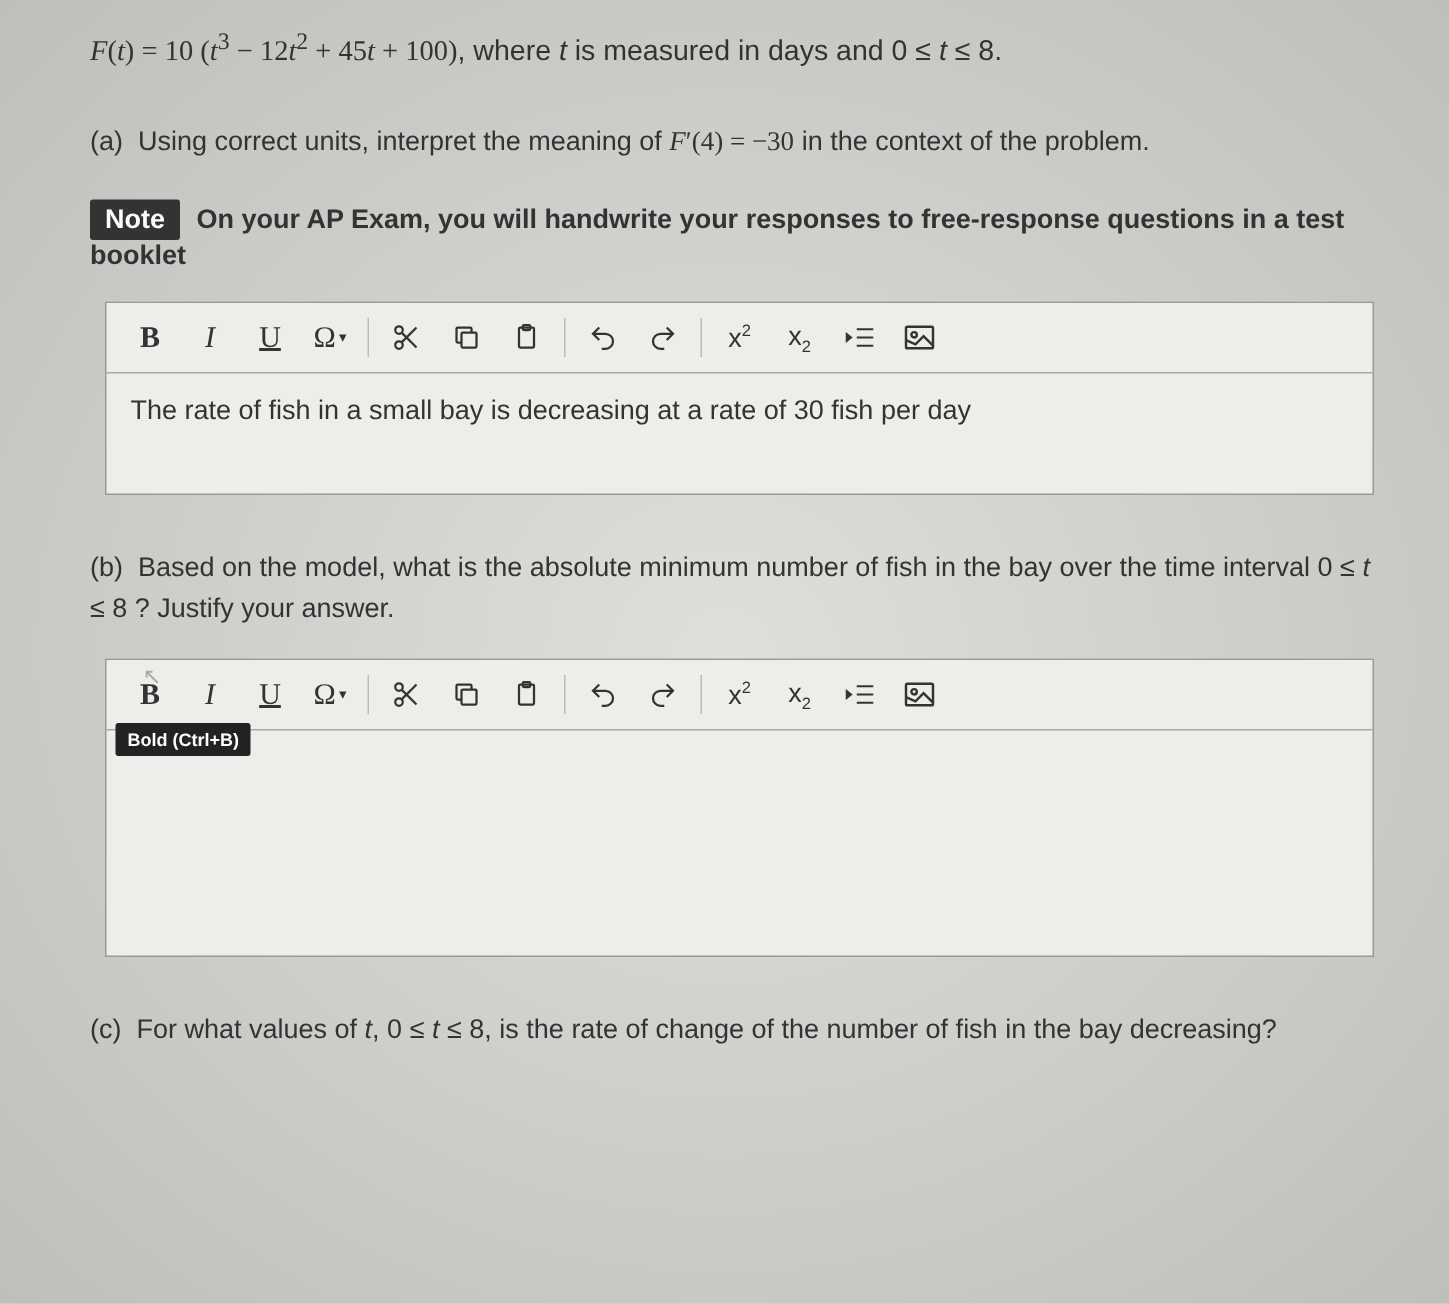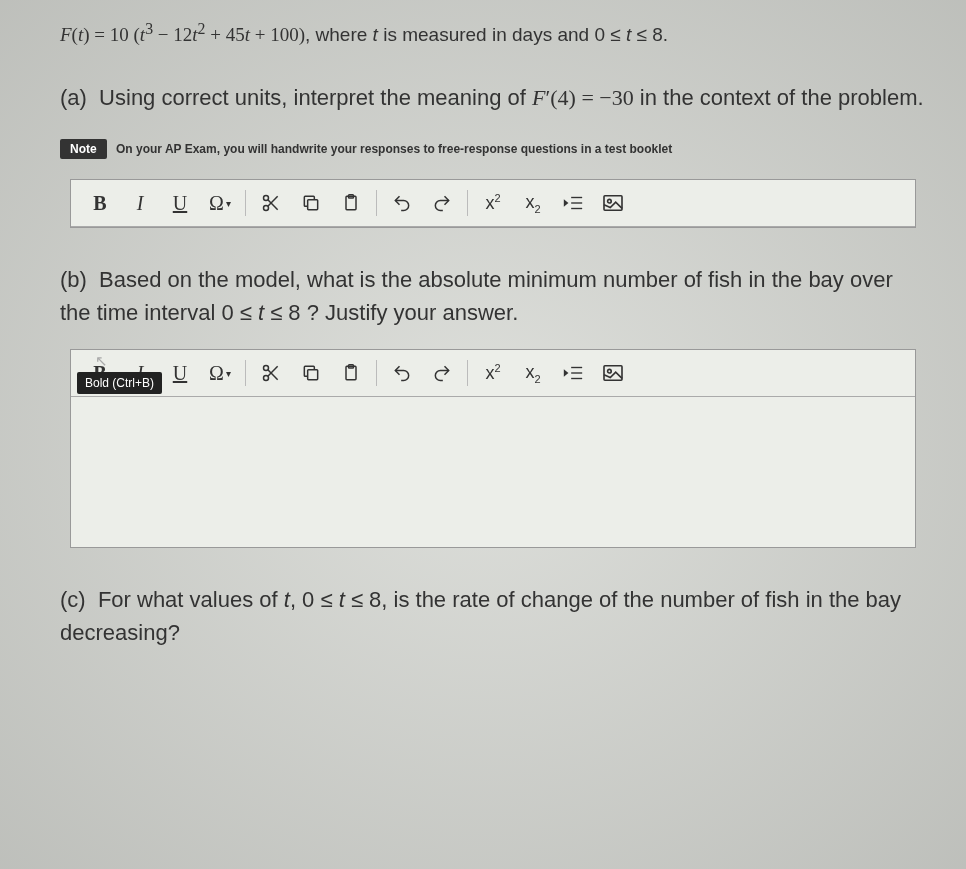--- a/index.html
+++ b/index.html
@@ -13,24 +13,24 @@
     color: #333;
     font-size: 18px;
     background-image: radial-gradient(ellipse at center, rgba(255,255,255,0.15), rgba(0,0,0,0.12));
   }
   .formula-line {
     margin: 10px 0 30px 0;
     font-size: 19px;
   }
   .question-part {
     margin: 35px 0 20px 0;
-    font-size: 22px;
+    font-size: 18px;
     line-height: 1.5;
   }
-  .note-block { margin: 25px 0 20px 0; font-size: 12px; }
+  .note-block { margin: 25px 0 20px 0; font-size: 18px; }
   .note-badge {
     display: inline-block;
     background: #333;
     color: #fff;
     font-weight: bold;
     padding: 3px 10px;
     margin-right: 6px;
     border-radius: 2px;
   }
   .editor {
@@ -60,26 +60,26 @@
   .tbtn .sub { font-size: 11px; vertical-align: sub; }
   .divider { width:1px; height:26px; background:#bbb; margin:0 4px; }
   .editor-body {
     min-height: 80px;
     padding: 14px 16px;
     font-size: 18px;
   }
   .editor-body.tall { min-height: 150px; }
   .tooltip {
     position: absolute;
-    top: 16px;
+    top: 36px;
     left: -4px;
     background: #222;
     color: #fff;
     font-size: 12px;
-    font-weight: normal;
+    font-weight: bold;
     padding: 4px 8px;
     white-space: nowrap;
     border-radius: 2px;
     z-index: 10;
   }
   .bold-icon { font-weight: bold; font-family: "Times New Roman", serif; font-size:20px;}
   .italic-icon { font-style: italic; font-family: "Times New Roman", serif; font-size:20px;}
   .underline-icon { text-decoration: underline; font-family: "Times New Roman", serif; font-size:20px;}
   .omega-icon { font-family: "Times New Roman", serif; font-size:20px; }
   .dd { font-size:10px; margin-left:2px; }
@@ -170,20 +170,21 @@
         </svg>
     </div>
     <div class="tbtn">
       <svg width="22" height="18" viewBox="0 0 24 20">
           <rect x="2" y="2" width="20" height="16" rx="1"></rect>
           <circle cx="8" cy="8" r="2"></circle>
           <polyline points="22,16 15,9 9,15 2,12"></polyline>
         </svg>
     </div>
   </div>
+  <div class="editor-body">The rate of fish in a small bay is decreasing at a rate of 30 fish per day</div>
 </div>
 
 <div class="question-part">
   (b)&nbsp;&nbsp;Based on the model, what is the absolute minimum number of fish in the bay over the time interval 0 ≤ <i>t</i> ≤ 8 ? Justify your answer.
 </div>
 
 <div class="editor">
   <div class="toolbar">
     <div class="tbtn">
       <span class="bold-icon">B</span>

